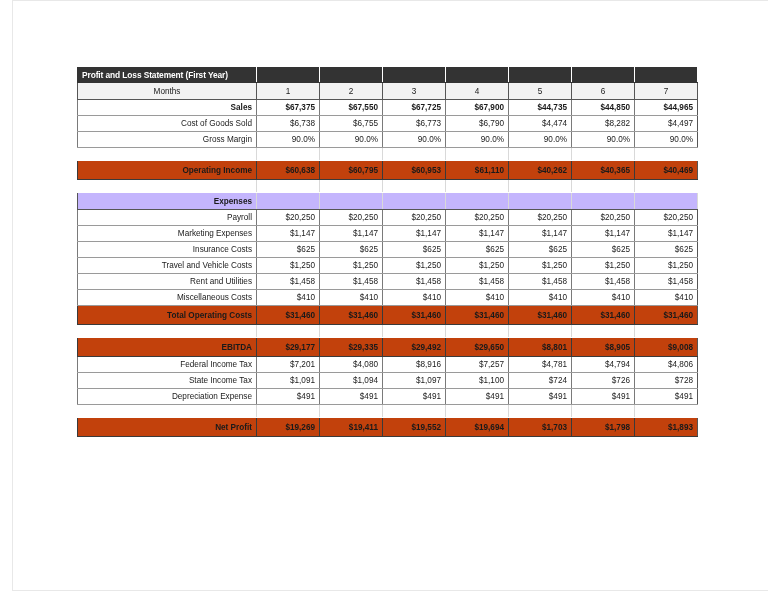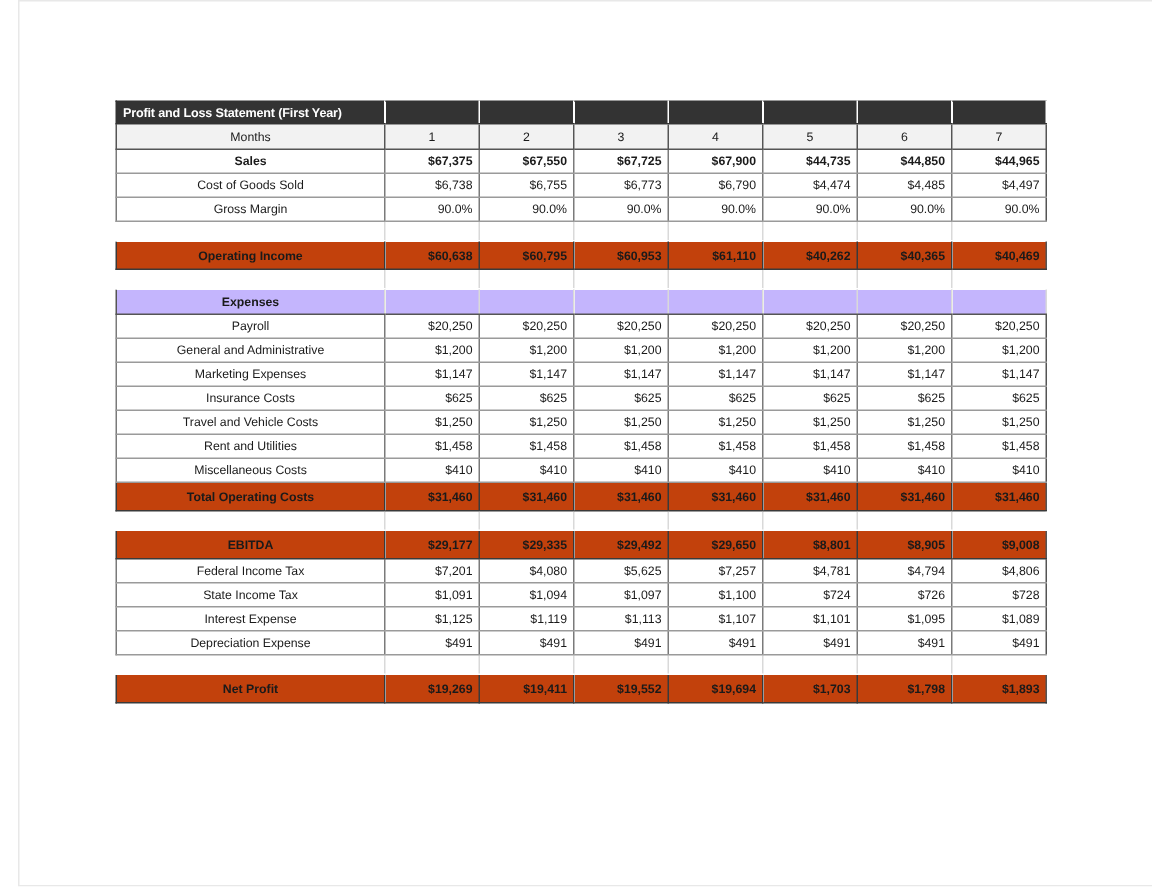--- a/index.html
+++ b/index.html
@@ -79,21 +79,21 @@
     height: 17px;
     border-top: 1px solid #555;
     border-bottom: 1px solid #555;
     border-left: 1px solid #555;
     border-right: 1px solid #555;
   }
   tr.months-row td.lblcell { text-align: center; margin-top: 31px; }
 
   
   td.lblcell {
-    text-align: center;
+    text-align: right;
     border-left: 1px solid #555;
   }
   td.numcell {
     text-align: right;
     padding-right: 6px;
   }
   td.numcell.last { border-right: 1px solid #555; }
 
   
   tr.bold td { font-weight: bold; }
@@ -185,21 +185,21 @@
             <td class="numcell">$44,850</td>
             <td class="numcell last">$44,965</td>
           </tr>
           <tr class="data">
             <td class="lblcell">Cost of Goods Sold</td>
             <td class="numcell">$6,738</td>
             <td class="numcell">$6,755</td>
             <td class="numcell">$6,773</td>
             <td class="numcell">$6,790</td>
             <td class="numcell">$4,474</td>
-            <td class="numcell">$4,485</td>
+            <td class="numcell">$8,282</td>
             <td class="numcell last">$4,497</td>
           </tr>
           <tr class="data">
             <td class="lblcell">Gross Margin</td>
             <td class="numcell">90.0%</td>
             <td class="numcell">90.0%</td>
             <td class="numcell">90.0%</td>
             <td class="numcell">90.0%</td>
             <td class="numcell">90.0%</td>
             <td class="numcell">90.0%</td>
@@ -249,30 +249,20 @@
             <td class="lblcell">Payroll</td>
             <td class="numcell">$20,250</td>
             <td class="numcell">$20,250</td>
             <td class="numcell">$20,250</td>
             <td class="numcell">$20,250</td>
             <td class="numcell">$20,250</td>
             <td class="numcell">$20,250</td>
             <td class="numcell last">$20,250</td>
           </tr>
           <tr class="data">
-            <td class="lblcell">General and Administrative</td>
-            <td class="numcell">$1,200</td>
-            <td class="numcell">$1,200</td>
-            <td class="numcell">$1,200</td>
-            <td class="numcell">$1,200</td>
-            <td class="numcell">$1,200</td>
-            <td class="numcell">$1,200</td>
-            <td class="numcell last">$1,200</td>
-          </tr>
-          <tr class="data">
             <td class="lblcell">Marketing Expenses</td>
             <td class="numcell">$1,147</td>
             <td class="numcell">$1,147</td>
             <td class="numcell">$1,147</td>
             <td class="numcell">$1,147</td>
             <td class="numcell">$1,147</td>
             <td class="numcell">$1,147</td>
             <td class="numcell last">$1,147</td>
           </tr>
           <tr class="data">
@@ -342,45 +332,35 @@
             <td class="numcell">$29,492</td>
             <td class="numcell">$29,650</td>
             <td class="numcell">$8,801</td>
             <td class="numcell">$8,905</td>
             <td class="numcell last">$9,008</td>
           </tr>
           <tr class="data">
             <td class="lblcell">Federal Income Tax</td>
             <td class="numcell">$7,201</td>
             <td class="numcell">$4,080</td>
-            <td class="numcell">$5,625</td>
+            <td class="numcell">$8,916</td>
             <td class="numcell">$7,257</td>
             <td class="numcell">$4,781</td>
             <td class="numcell">$4,794</td>
             <td class="numcell last">$4,806</td>
           </tr>
           <tr class="data">
             <td class="lblcell">State Income Tax</td>
             <td class="numcell">$1,091</td>
             <td class="numcell">$1,094</td>
             <td class="numcell">$1,097</td>
             <td class="numcell">$1,100</td>
             <td class="numcell">$724</td>
             <td class="numcell">$726</td>
             <td class="numcell last">$728</td>
-          </tr>
-          <tr class="data">
-            <td class="lblcell">Interest Expense</td>
-            <td class="numcell">$1,125</td>
-            <td class="numcell">$1,119</td>
-            <td class="numcell">$1,113</td>
-            <td class="numcell">$1,107</td>
-            <td class="numcell">$1,101</td>
-            <td class="numcell">$1,095</td>
-            <td class="numcell last">$1,089</td>
           </tr>
           <tr class="data">
             <td class="lblcell">Depreciation Expense</td>
             <td class="numcell">$491</td>
             <td class="numcell">$491</td>
             <td class="numcell">$491</td>
             <td class="numcell">$491</td>
             <td class="numcell">$491</td>
             <td class="numcell">$491</td>
             <td class="numcell last">$491</td>

